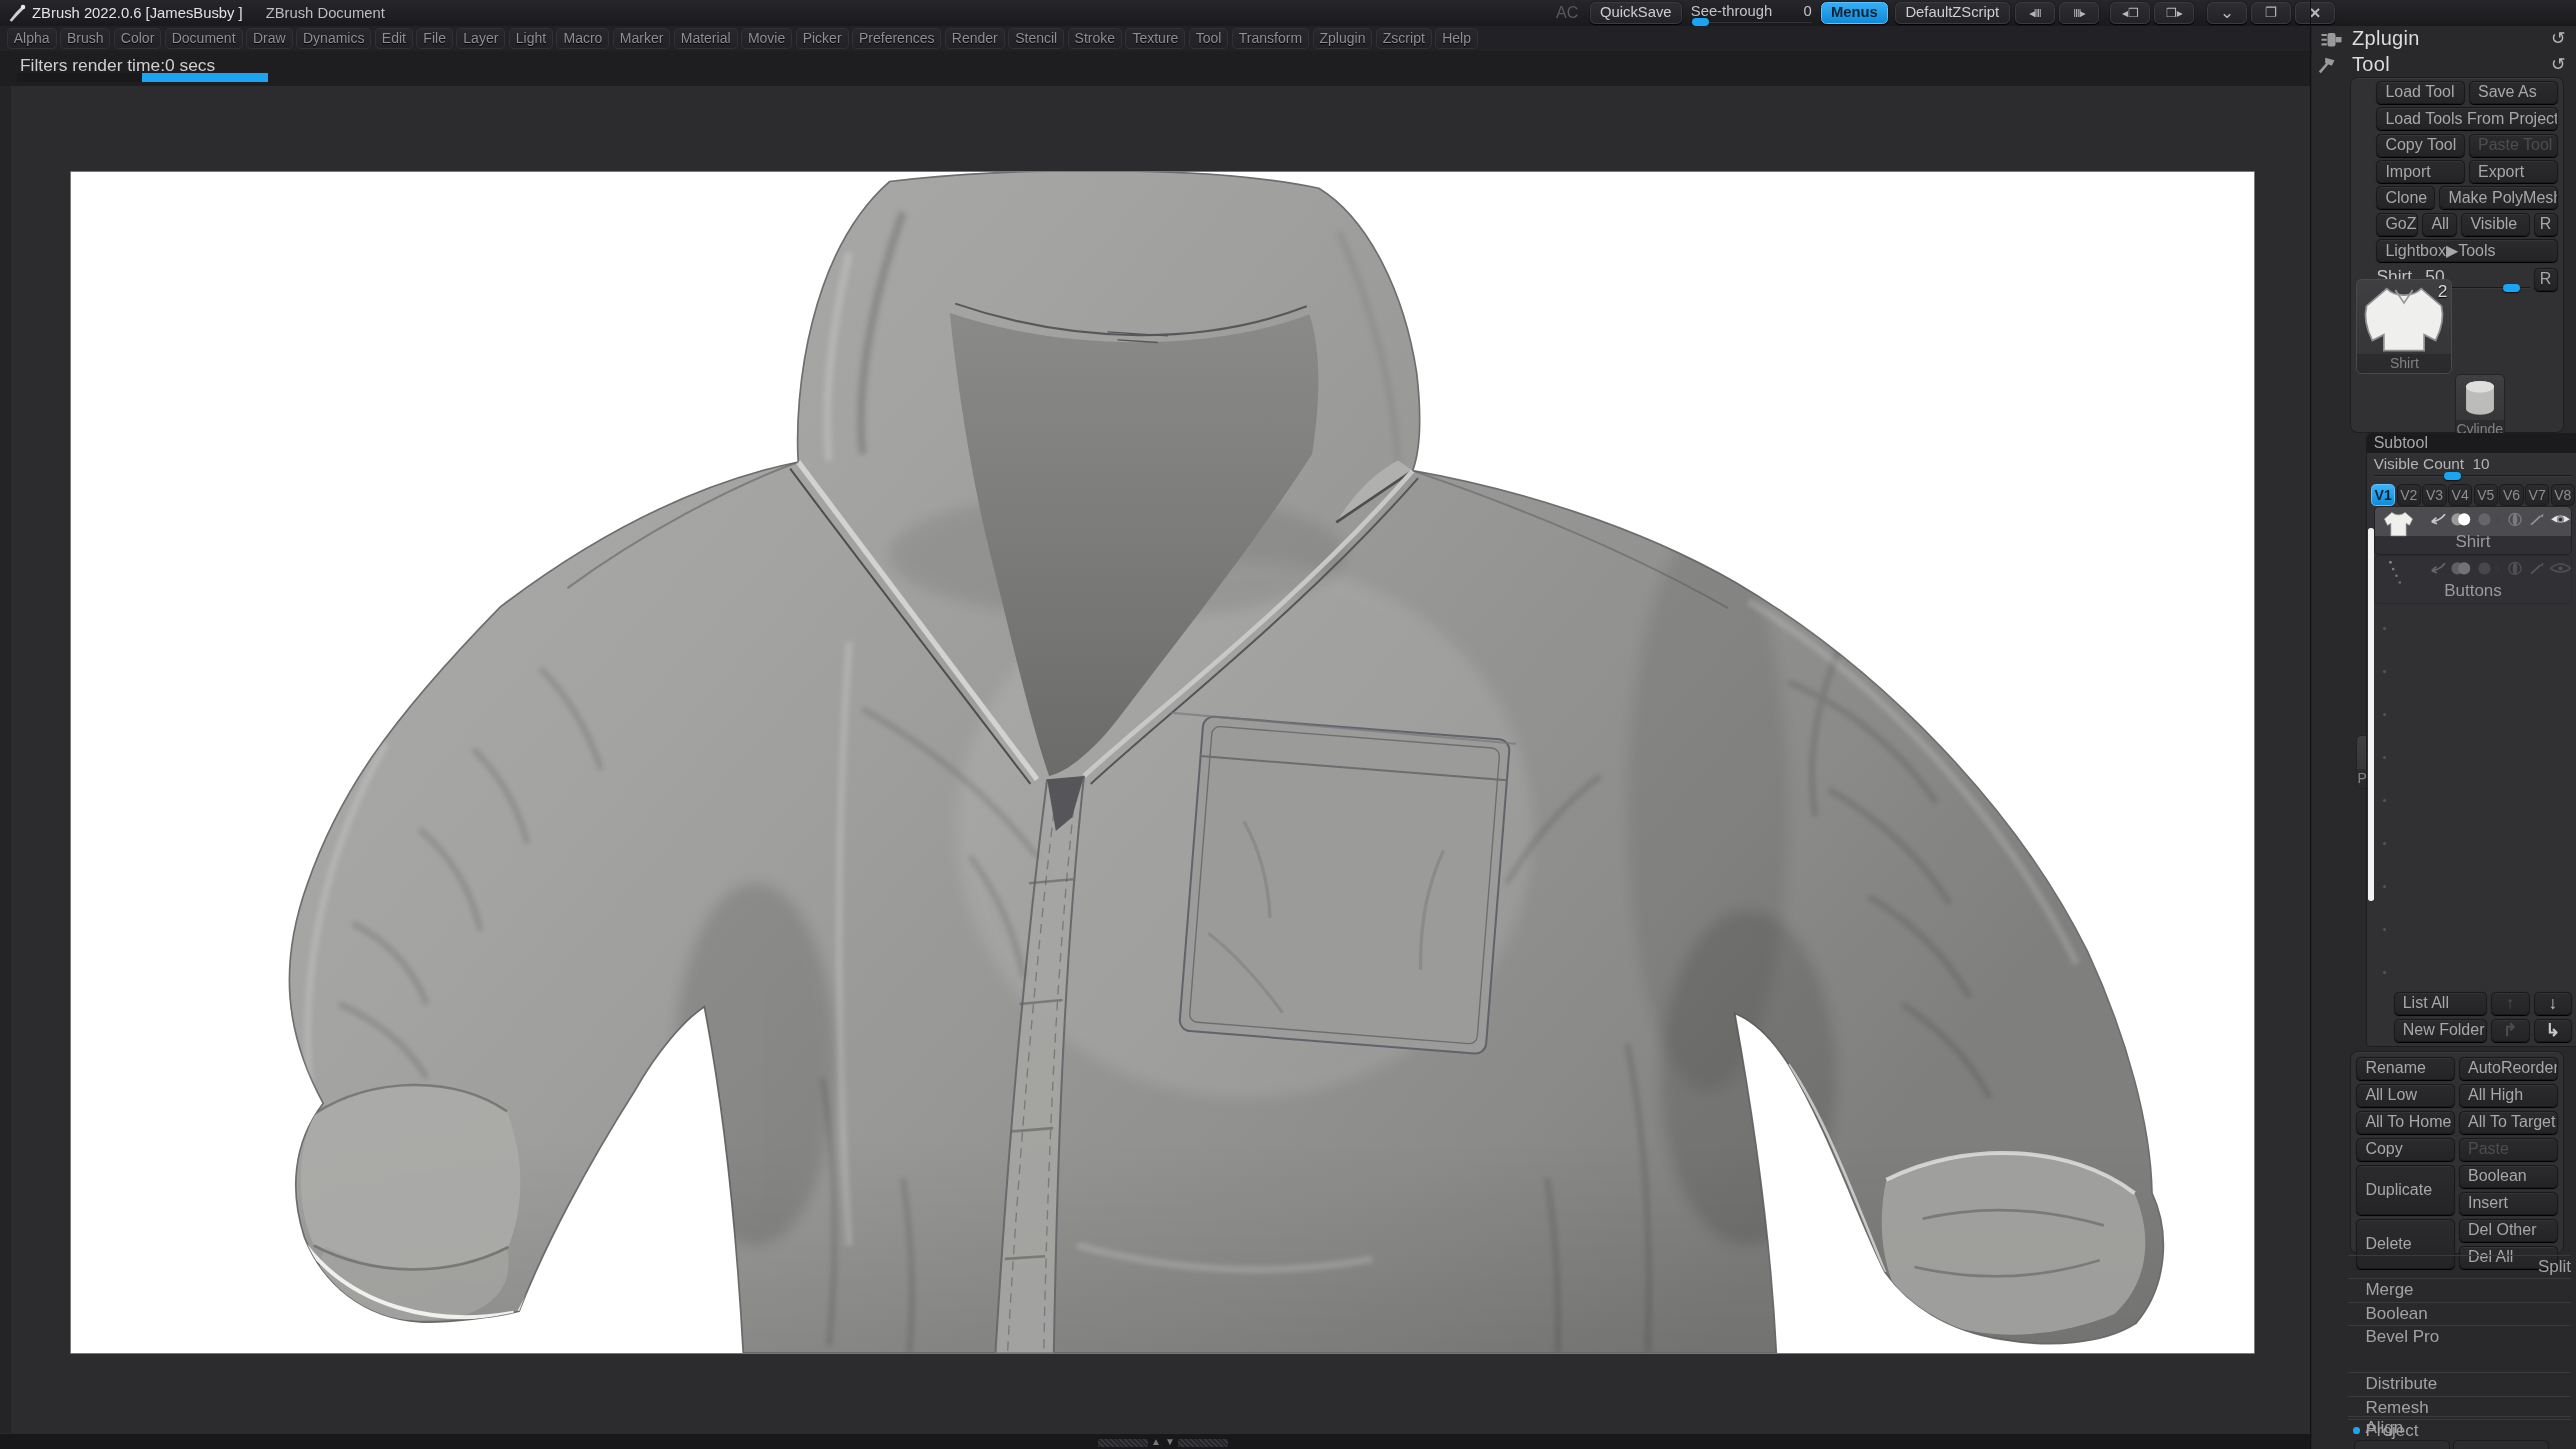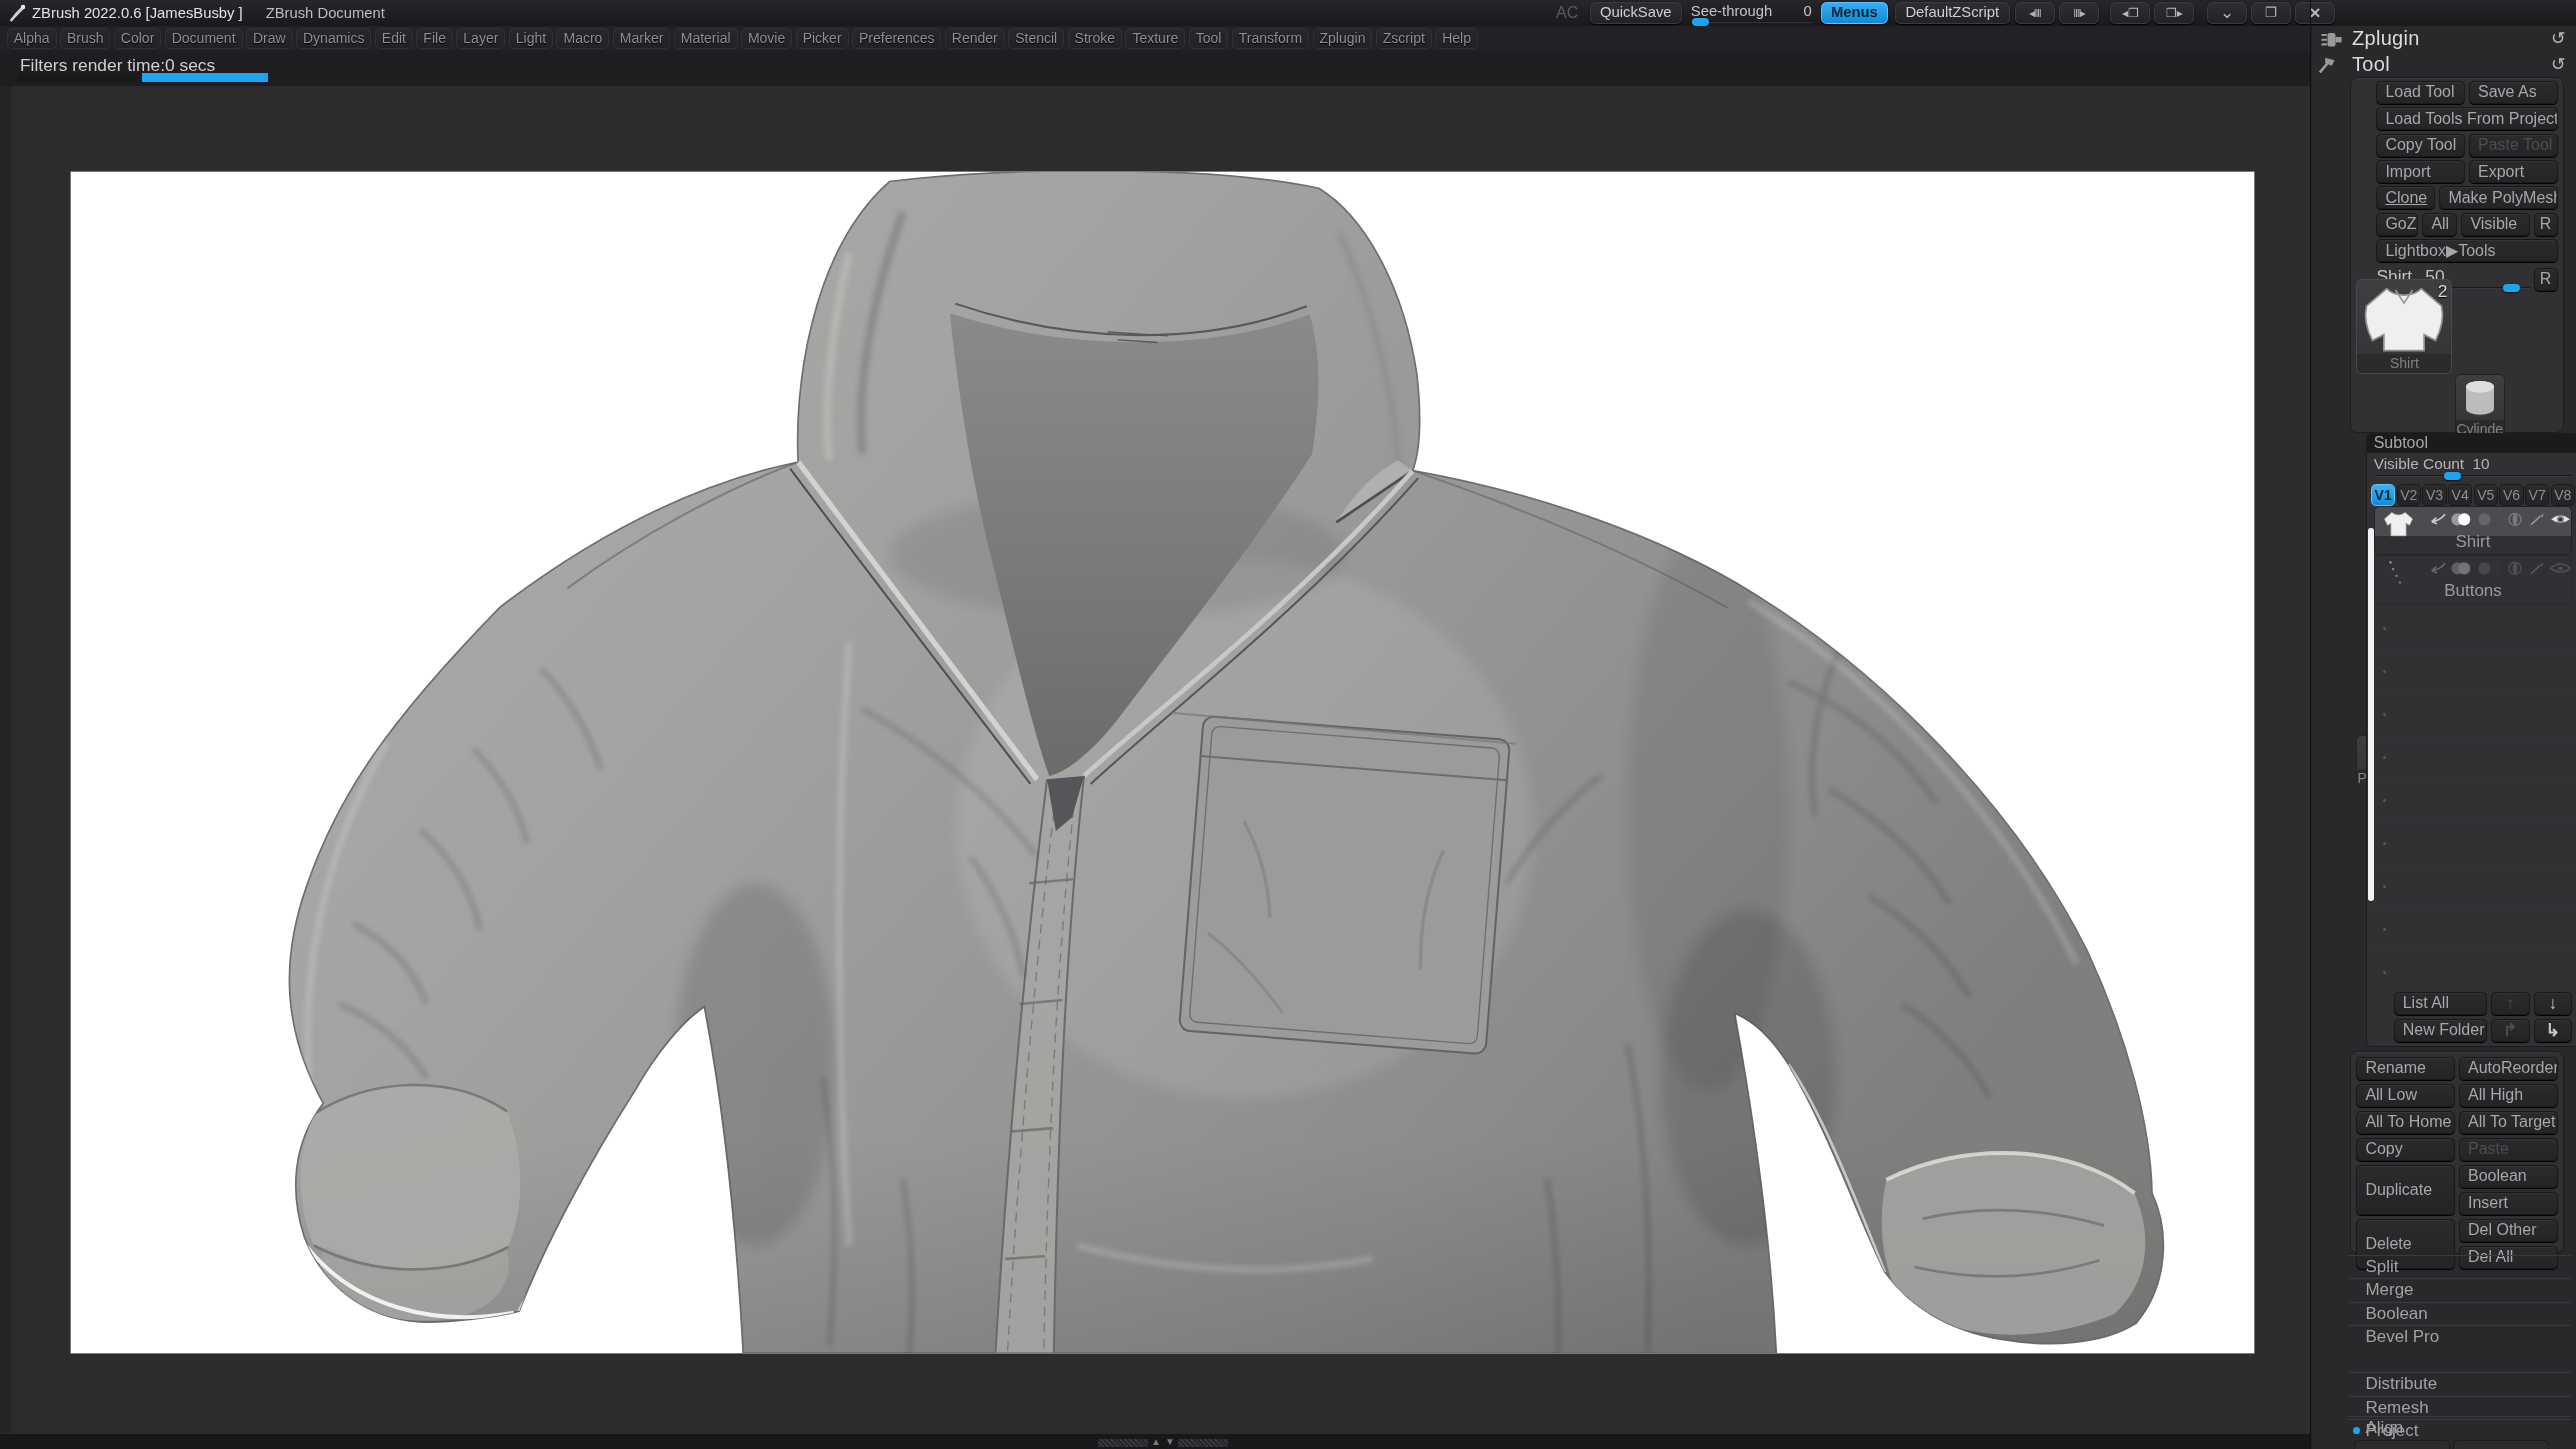--- a/index.html
+++ b/index.html
@@ -319,21 +319,21 @@
     </div>
     <div class="row">
       <button class="btn grow">Copy Tool</button>
       <button class="btn grow disabled">Paste Tool</button>
     </div>
     <div class="row">
       <button class="btn grow">Import</button>
       <button class="btn grow">Export</button>
     </div>
     <div class="row">
-      <button class="btn" style="width:59px;text-decoration:underline;">Clone</button>
+      <button class="btn" style="width:59px;">Clone</button>
       <button class="btn grow">Make PolyMesh3D</button>
     </div>
     <div class="row">
       <button class="btn" style="width:42px;">GoZ</button>
       <button class="btn" style="width:35px;">All</button>
       <button class="btn grow">Visible</button>
       <button class="btn center" style="width:24px;">R</button>
     </div>
     <div class="row">
       <button class="btn grow">Lightbox▶Tools</button>
@@ -553,21 +553,21 @@
       <button class="btn disabled">Paste</button>
       <button class="btn span2">Duplicate</button>
       <button class="btn">Boolean</button>
       <button class="btn">Insert</button>
       <button class="btn span2">Delete</button>
       <button class="btn">Del Other</button>
       <button class="btn">Del All</button>
     </div>
   </div>
 
-  <div class="section-row" style="top:1229px;">
+  <div class="section-row" style="top:1229px;justify-content:flex-end;">
       <span>Split</span>
     </div>
   <div class="section-row" style="top:1252px;">
       <span>Merge</span>
     </div>
   <div class="section-row" style="top:1276px;">
       <span>Boolean</span>
     </div>
   <div class="section-row" style="top:1299px;">
       <span>Bevel Pro</span>

